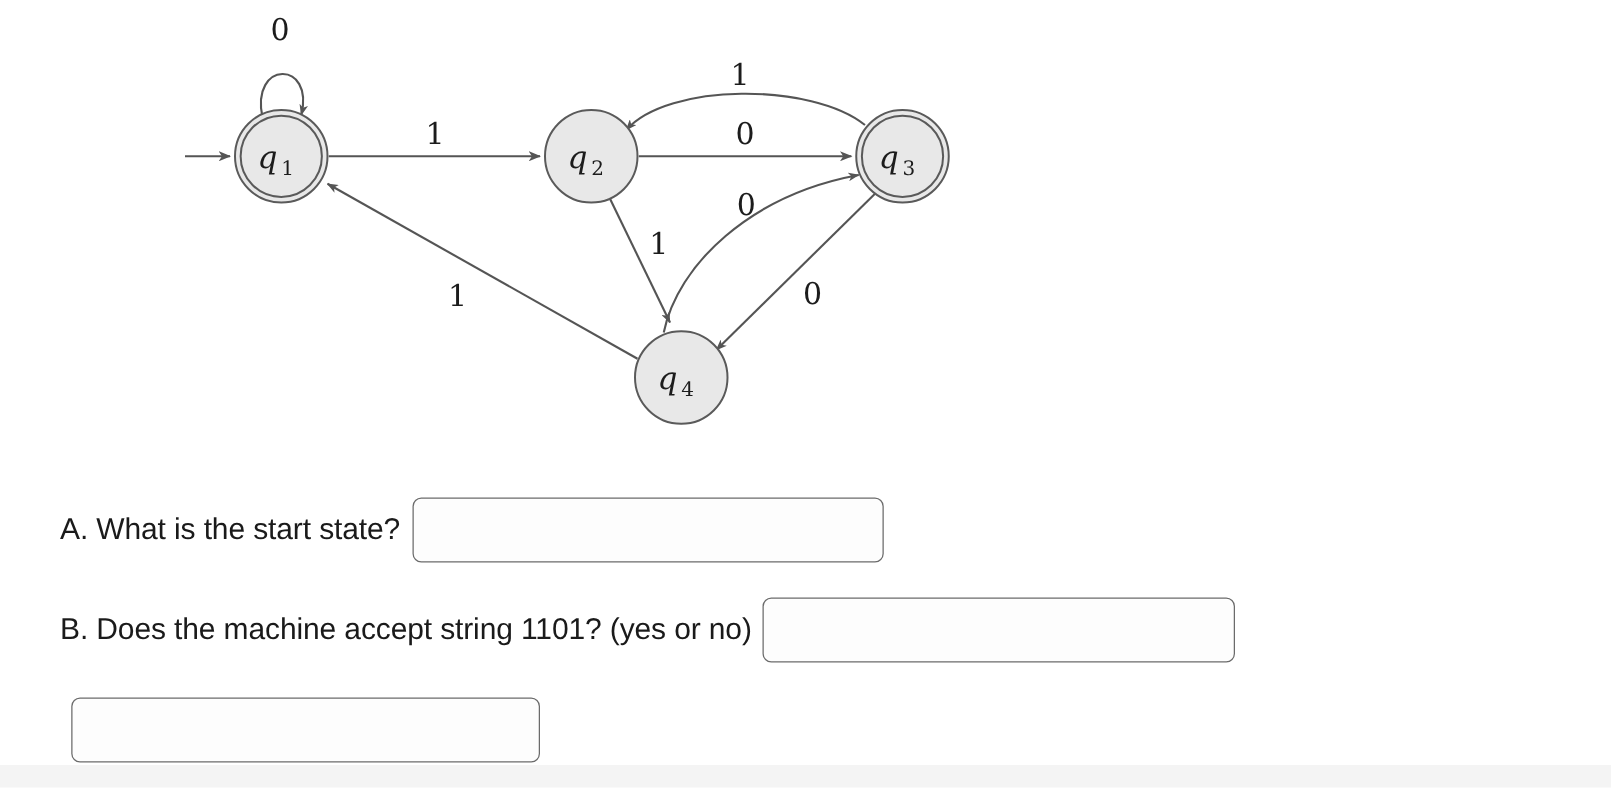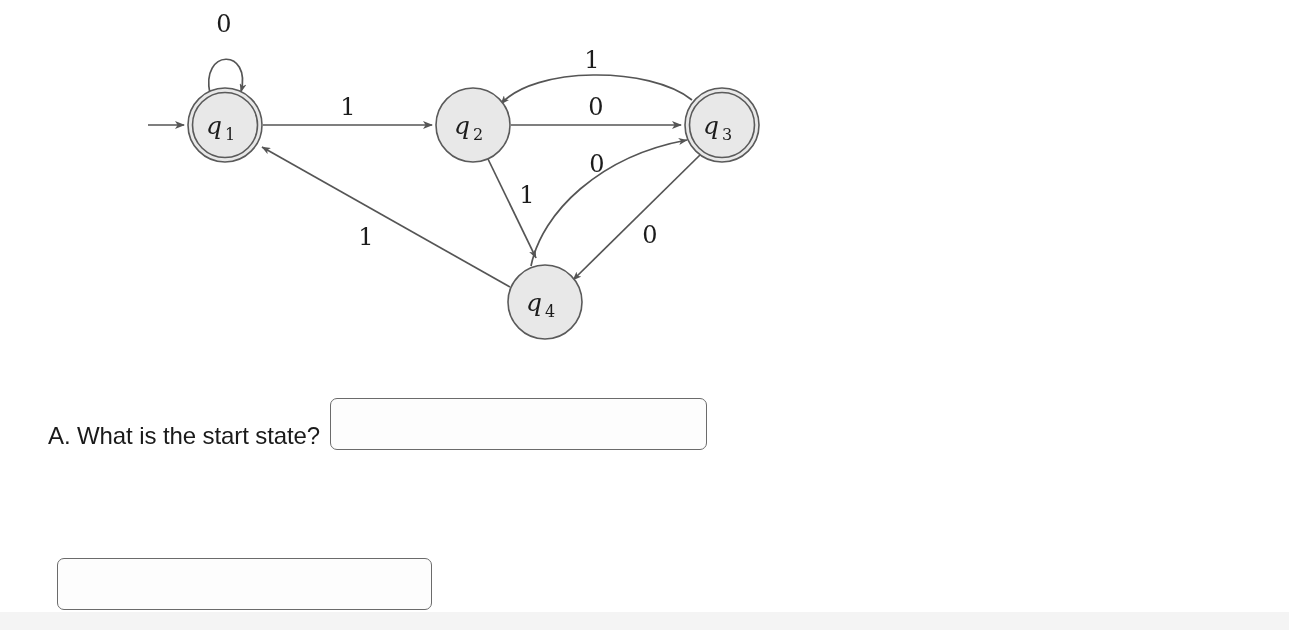--- a/index.html
+++ b/index.html
@@ -65,21 +65,21 @@
   .edge-path {
     fill: none;
     stroke: #555555;
     stroke-width: 1.7;
   }
 
   
   .question-row {
     position: absolute;
     display: flex;
-    align-items: flex-end;
+    align-items: center;
     white-space: nowrap;
   }
   .question-text {
     font-family: "Liberation Sans", sans-serif;
     font-size: 24px;
     color: #1a1a1a;
     letter-spacing: -0.1px;
   }
   .answer-input {
     box-sizing: border-box;
@@ -188,19 +188,23 @@
         <text class="state-sub" x="550" y="317" text-anchor="middle">4</text>
       </g>
     </svg>
   </div>
 
   <div class="question-row" style="left:48px; top:398px;">
     <span class="question-text">A. What is the start state?</span>
     <input class="answer-input" type="text" style="margin-left: 10px; width: 377px;" placeholder="">
   </div>
 
+  <div class="question-row" style="left:48px; top:478px;">
+    <span class="question-text">B. Does the machine accept string 1101? (yes or no)</span>
+    <input class="answer-input" type="text" style="margin-left: 9px; width: 378px;" placeholder="">
+  </div>
 
   <div class="question-row" style="left:48px; top:558px;">
     <input class="answer-input" type="text" style="margin-left: 9px; width: 375px;" placeholder="">
   </div>
 
   <div id="bottom-strip"></div>
 </div>
 
 </body></html>

